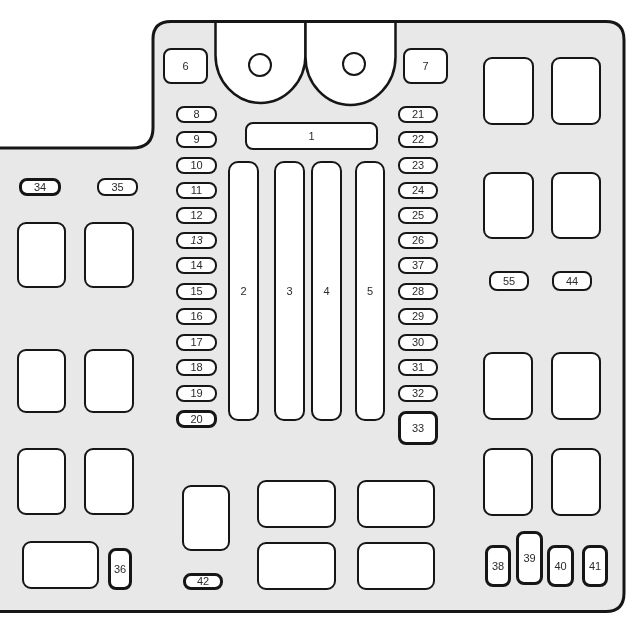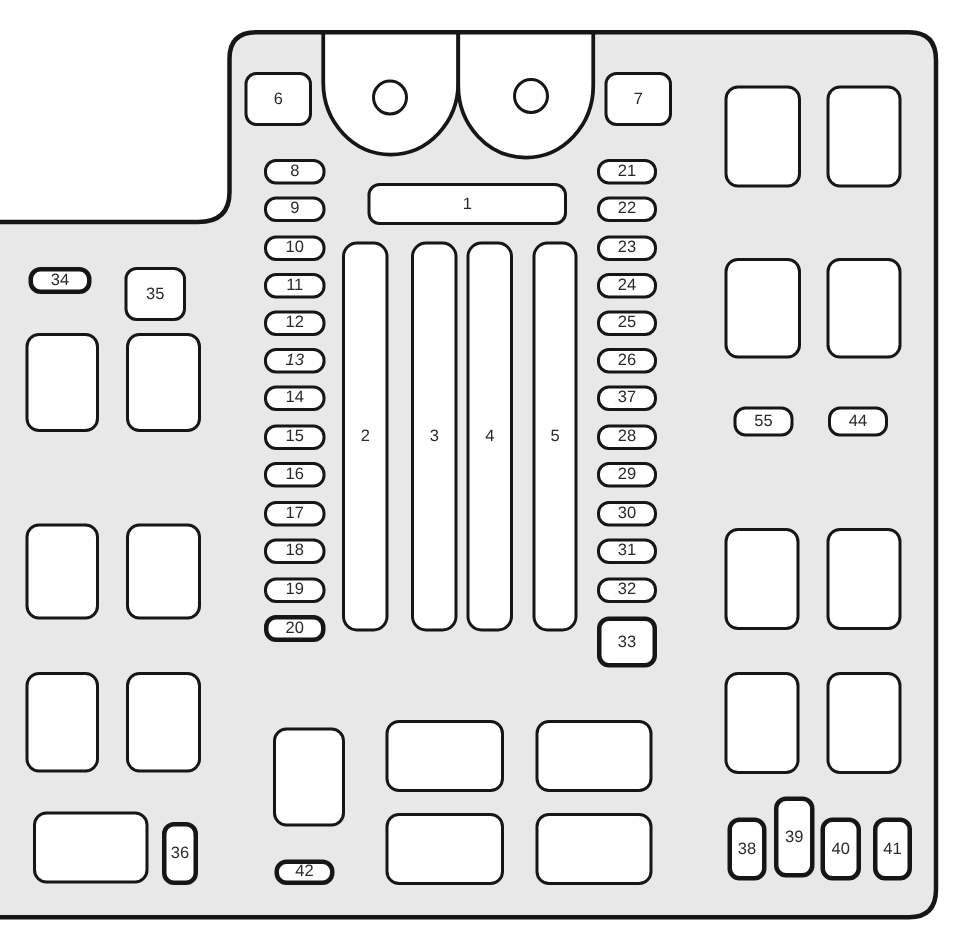--- a/index.html
+++ b/index.html
@@ -75,21 +75,21 @@
   <div class="bx pill" style="left:398px;top:232px;width:40px;height:17px;">26</div>
   <div class="bx pill" style="left:398px;top:257px;width:40px;height:17px;">37</div>
   <div class="bx pill" style="left:398px;top:283px;width:40px;height:17px;">28</div>
   <div class="bx pill" style="left:398px;top:308px;width:40px;height:17px;">29</div>
   <div class="bx pill" style="left:398px;top:334px;width:40px;height:17px;">30</div>
   <div class="bx pill" style="left:398px;top:359px;width:40px;height:17px;">31</div>
   <div class="bx pill" style="left:398px;top:385px;width:40px;height:17px;">32</div>
   <div class="bx pill thick" style="left:398px;top:411px;width:40px;height:34px;">33</div>
 
   <div class="bx pill thick" style="left:19px;top:178px;width:42px;height:18px;">34</div>
-  <div class="bx pill" style="left:83px;top:178px;width:41px;height:36px;">35</div>
+  <div class="bx pill" style="left:97px;top:178px;width:41px;height:18px;">35</div>
 
   <div class="bx sq" style="left:17px;top:222px;width:49px;height:66px;"></div>
   <div class="bx sq" style="left:84px;top:222px;width:50px;height:66px;"></div>
   <div class="bx sq" style="left:17px;top:349px;width:49px;height:64px;"></div>
   <div class="bx sq" style="left:84px;top:349px;width:50px;height:64px;"></div>
   <div class="bx sq" style="left:17px;top:448px;width:49px;height:67px;"></div>
   <div class="bx sq" style="left:84px;top:448px;width:50px;height:67px;"></div>
 
   <div class="bx sq" style="left:22px;top:541px;width:77px;height:48px;"></div>
   <div class="bx pill thick" style="left:108px;top:548px;width:24px;height:42px;">36</div>

